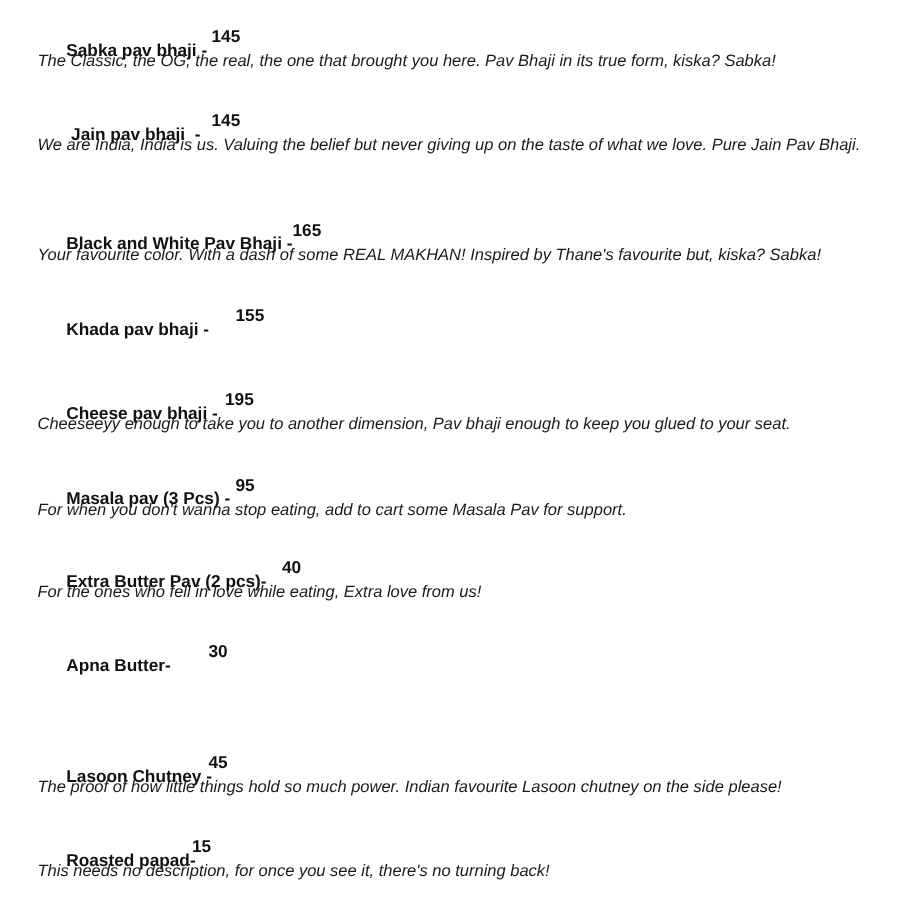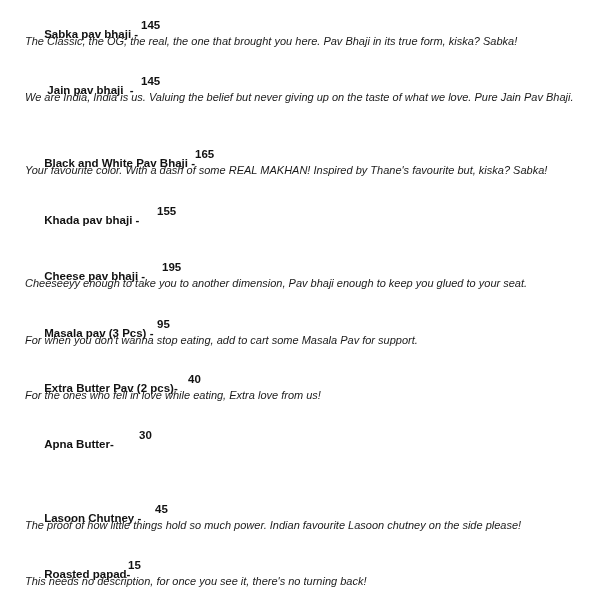--- a/index.html
+++ b/index.html
@@ -81,21 +81,21 @@
   <div class="item" style="top:199px;">
     <div class="title-row">
       <span class="name">Khada pav bhaji -</span>
       <span class="price" style="left:132px;">155</span>
     </div>
   </div>
 
   <div class="item" style="top:255px;">
     <div class="title-row">
       <span class="name">Cheese pav bhaji -</span>
-      <span class="price" style="left:125px;margin-left:12px;">195</span>
+      <span class="price" style="left:125px;">195</span>
     </div>
     <div class="desc">Cheeseeyy enough to take you to another dimension, Pav bhaji enough to keep you glued to your seat.</div>
   </div>
 
   <div class="item" style="top:312px;">
     <div class="title-row">
       <span class="name">Masala pav (3 Pcs) -</span>
       <span class="price" style="left:132px;">95</span>
     </div>
     <div class="desc">For when you don't wanna stop eating, add to cart some Masala Pav for support.</div>
@@ -112,21 +112,21 @@
   <div class="item" style="top:423px;">
     <div class="title-row">
       <span class="name">Apna Butter-</span>
       <span class="price" style="left:114px;">30</span>
     </div>
   </div>
 
   <div class="item" style="top:497px;">
     <div class="title-row">
       <span class="name">Lasoon Chutney -</span>
-      <span class="price" style="left:114px;margin-left:16px;">45</span>
+      <span class="price" style="left:114px;">45</span>
     </div>
     <div class="desc">The proof of how little things hold so much power. Indian favourite Lasoon chutney on the side please!</div>
   </div>
 
   <div class="item" style="top:553px;">
     <div class="title-row">
       <span class="name">Roasted papad-</span>
       <span class="price" style="left:103px;">15</span>
     </div>
     <div class="desc">This needs no description, for once you see it, there's no turning back!</div>

